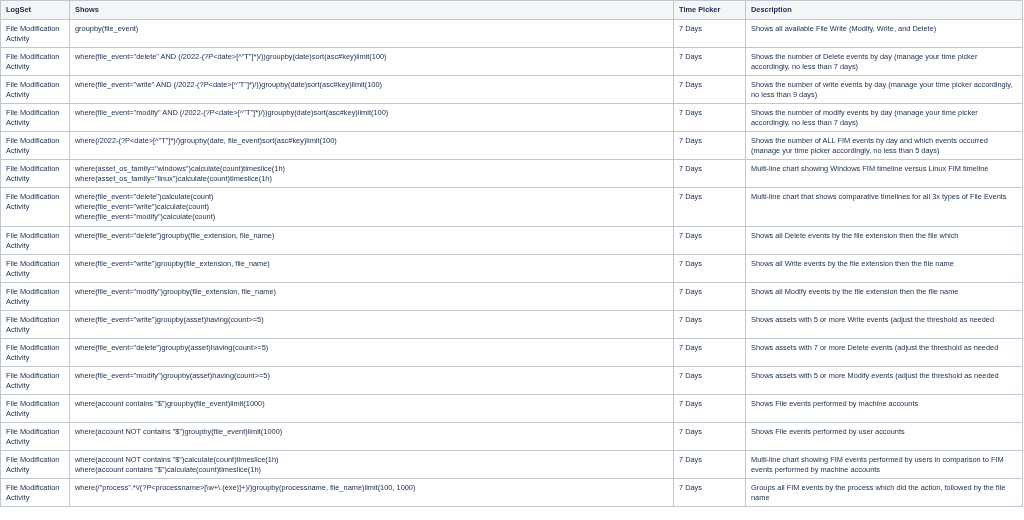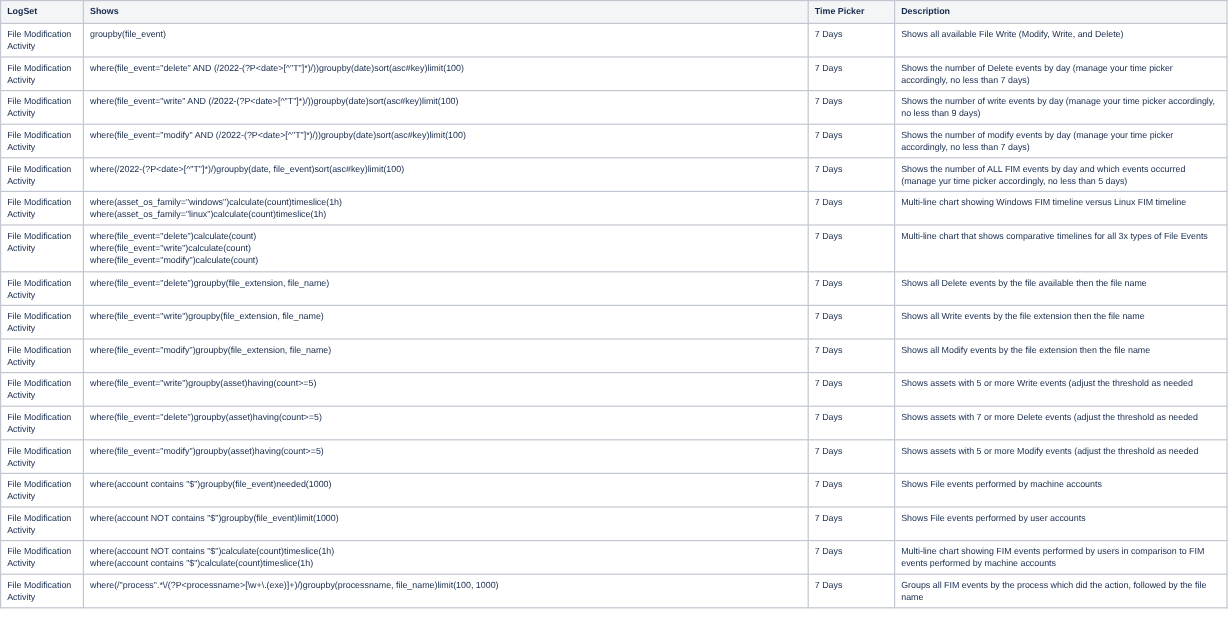--- a/index.html
+++ b/index.html
@@ -129,21 +129,21 @@
         </td>
         <td>7 Days</td>
         <td>Multi-line chart that shows comparative timelines for all 3x types of File Events</td>
       </tr>
       <tr>
         <td>File Modification Activity</td>
         <td>
           <span class="q-line">where(file_event="delete")groupby(file_extension, file_name)</span>
         </td>
         <td>7 Days</td>
-        <td>Shows all Delete events by the file available then the file name</td>
+        <td>Shows all Delete events by the file extension then the file which</td>
       </tr>
       <tr>
         <td>File Modification Activity</td>
         <td>
           <span class="q-line">where(file_event="write")groupby(file_extension, file_name)</span>
         </td>
         <td>7 Days</td>
         <td>Shows all Write events by the file extension then the file name</td>
       </tr>
       <tr>
@@ -174,21 +174,21 @@
         <td>File Modification Activity</td>
         <td>
           <span class="q-line">where(file_event="modify")groupby(asset)having(count&gt;=5)</span>
         </td>
         <td>7 Days</td>
         <td>Shows assets with 5 or more Modify events (adjust the threshold as needed</td>
       </tr>
       <tr>
         <td>File Modification Activity</td>
         <td>
-          <span class="q-line">where(account contains "$")groupby(file_event)needed(1000)</span>
+          <span class="q-line">where(account contains "$")groupby(file_event)limit(1000)</span>
         </td>
         <td>7 Days</td>
         <td>Shows File events performed by machine accounts</td>
       </tr>
       <tr>
         <td>File Modification Activity</td>
         <td>
           <span class="q-line">where(account NOT contains "$")groupby(file_event)limit(1000)</span>
         </td>
         <td>7 Days</td>

